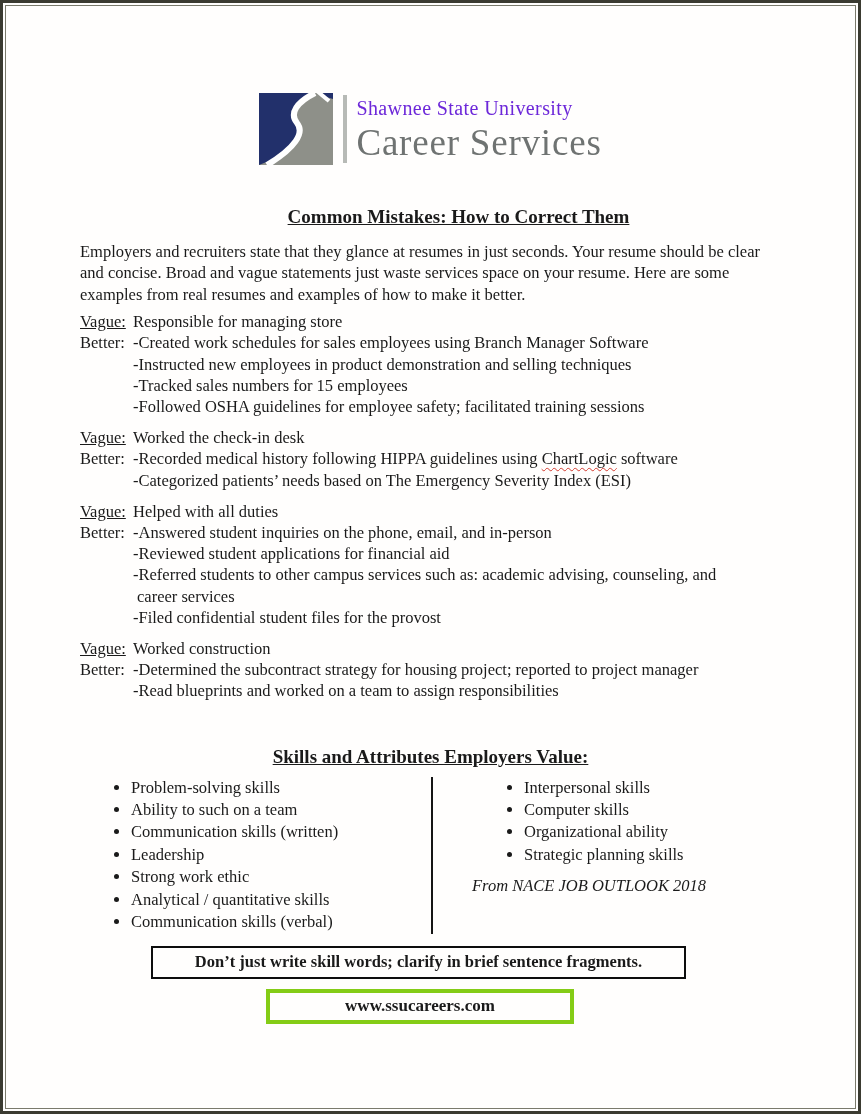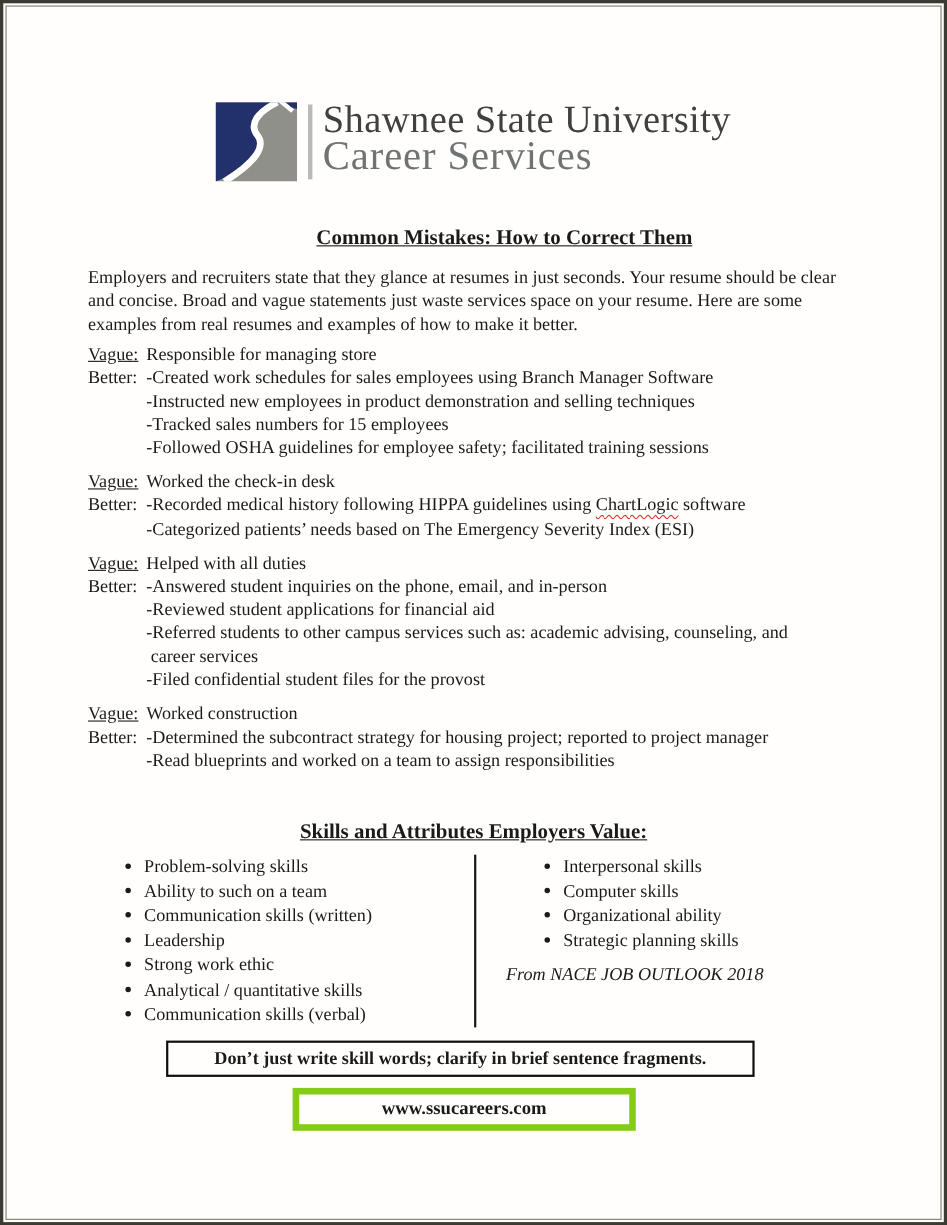--- a/index.html
+++ b/index.html
@@ -4,51 +4,51 @@
 <style>
   html,body{margin:0;padding:0;background:#ffffff;}
   body{width:861px;height:1114px;position:relative;font-family:"Liberation Serif",serif;color:#1a1a1a;}
   .page{position:absolute;inset:0;border:3px solid #3b3b31;background:#fffefd;box-sizing:border-box;overflow:hidden;}
   .frame-inner{position:absolute;inset:2px;border:1px solid #7a7a6c;pointer-events:none;}
 
   
   .logo{display:flex;justify-content:center;align-items:flex-start;margin-top:90px;}
   .logo-mark{width:74px;height:72px;display:block;}
   .logo-divider{width:4px;height:68px;background:#b7bab6;margin:2px 9px 0 10px;}
-  .logo-university{font-size:35px;line-height:31px;color:#404040;letter-spacing:0.4px;}
+  .logo-university{font-size:20px;line-height:31px;color:#6d28d9;letter-spacing:0.4px;}
   .logo-department{font-size:37px;line-height:38px;color:#6f7372;letter-spacing:0.8px;}
 
   
   h1.title{font-size:19px;font-weight:bold;text-decoration:underline;text-align:center;margin:41px 0 0;padding-left:56px;}
   h2.skills-heading{font-size:19px;font-weight:bold;text-decoration:underline;text-align:center;margin:44px 0 0;}
 
   .intro{margin:13px 60px 0 77px;font-size:16.5px;line-height:21.4px;}
 
   
   .example{margin:10px 40px 0 77px;font-size:16.5px;line-height:21.2px;}
   .example.first{margin-top:6px;}
   .ex-line{display:flex;}
   .lbl{flex:0 0 53px;font-weight:normal;}
   .lbl.vague{text-decoration:underline;}
   .wrap-indent{padding-left:4px;}
   .misspelled{text-decoration:underline wavy #d33a2f 1px;text-underline-offset:3px;text-decoration-skip-ink:none;}
 
   
-  .skills-cols{display:flex;margin:9px 76px 0 77px;}
+  .skills-cols{display:flex;margin:9px 76px 0 77px;gap:12px;}
   .skills-left{width:353px;border-right:2px solid #151515;box-sizing:border-box;}
   .skills-right{flex:1;padding-left:0;}
   .skills-cols ul{margin:0;font-size:16.5px;}
   .skills-left ul{padding-left:51px;}
   .skills-right ul{padding-left:79px;}
   .skills-cols li{line-height:22.4px;}
   .skills-source{font-style:italic;font-size:16.5px;margin:10px 0 0 27px;}
 
   
   .note-box{width:531px;margin:12px 0 0 148px;border:2px solid #0d0d0d;text-align:center;font-weight:bold;font-size:16.5px;padding:4px 0 5px;box-sizing:content-box;}
-  .site-box{width:300px;margin:10px 0 0 263px;border:6px solid #84cc16;text-align:center;font-weight:bold;font-size:17px;padding:3px 0 4px;}
+  .site-box{width:300px;margin:10px 0 0 263px;border:4px solid #84cc16;text-align:center;font-weight:bold;font-size:17px;padding:3px 0 4px;}
 </style>
 </head>
 <body>
 
 <div class="page">
   <div class="frame-inner"></div>
 
   <header class="logo">
     <svg class="logo-mark" viewBox="0 0 74 72" xmlns="http://www.w3.org/2000/svg">
       <rect x="0" y="0" width="74" height="72" fill="#8e9089"></rect>

